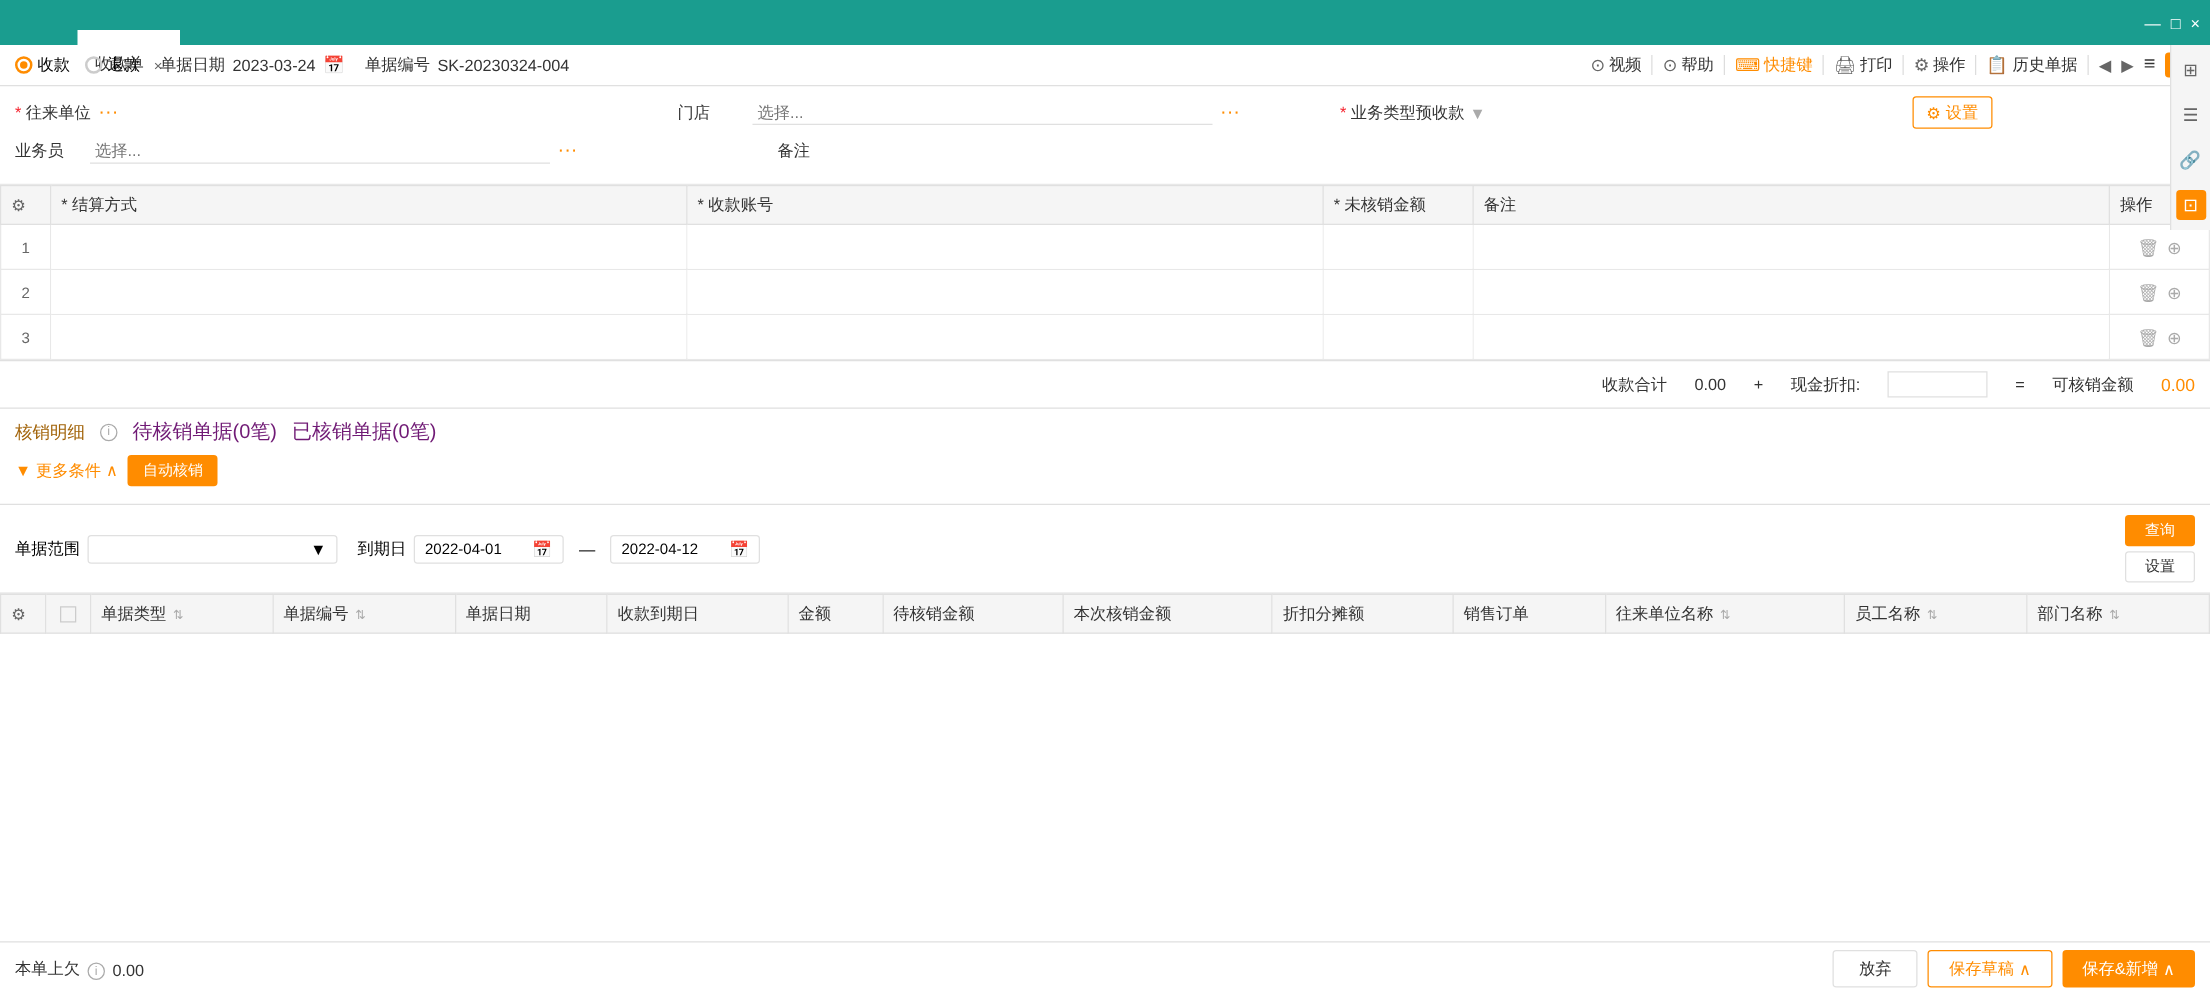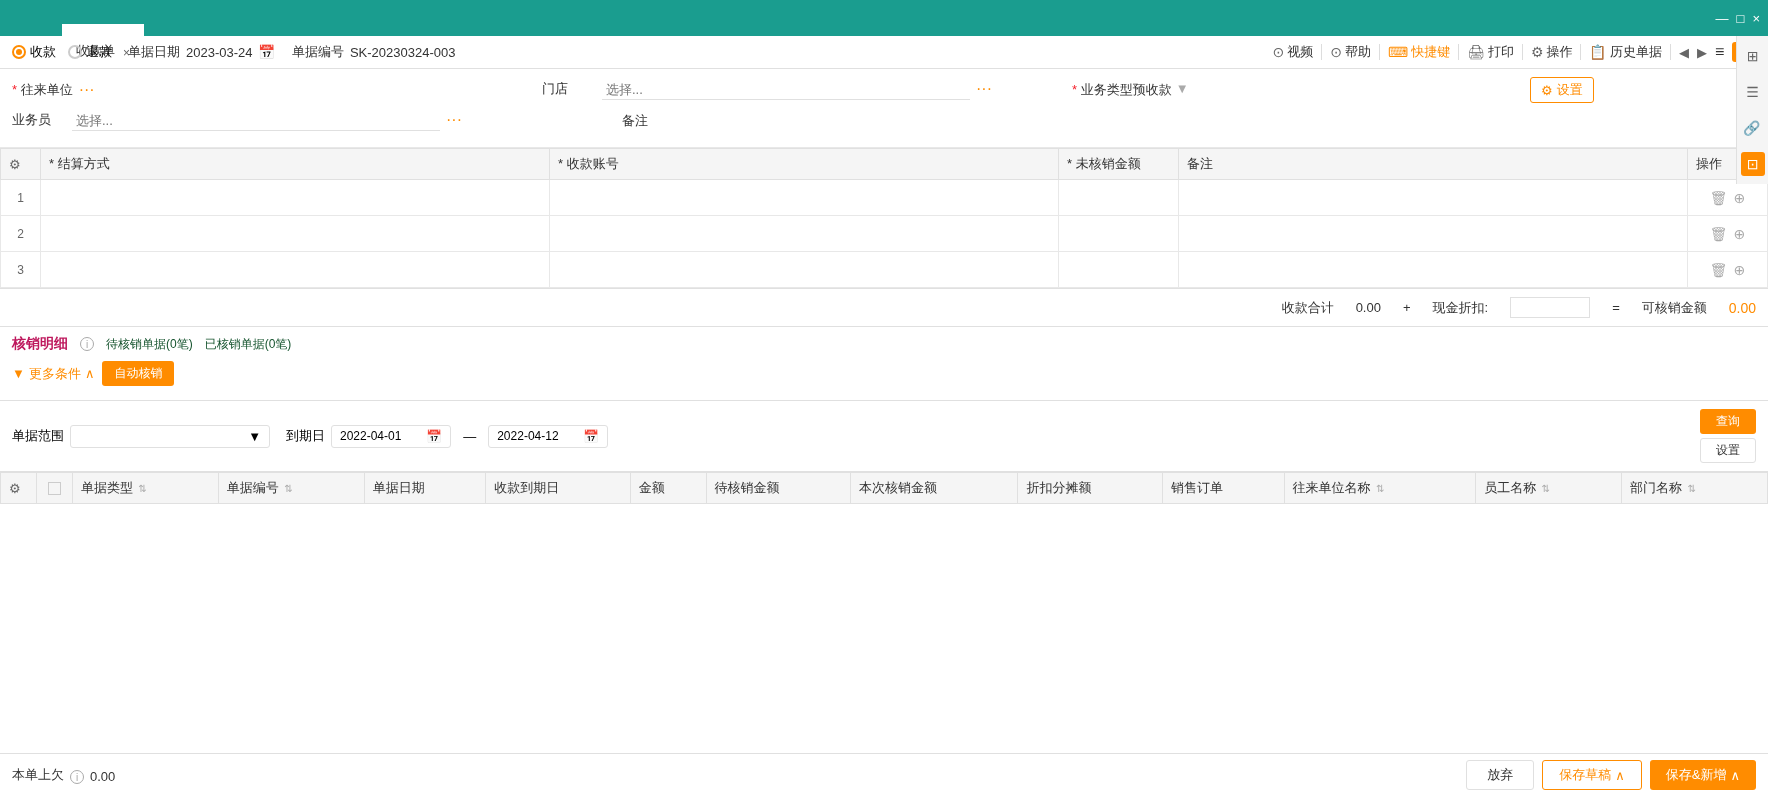--- a/index.html
+++ b/index.html
@@ -101,21 +101,21 @@
       border-bottom: 1px solid #e8e8e8;
     }
     .form-row {
       display: flex;
       align-items: center;
       margin-bottom: 8px;
       gap: 0;
     }
     .form-field {
       display: flex;
-      align-items: flex-start;
+      align-items: center;
       flex: 1;
     }
     .form-field-label {
       white-space: nowrap;
       color: #333;
       min-width: 60px;
     }
     .form-field-label.required::before {
       content: '* ';
       color: #f5222d;
@@ -221,39 +221,39 @@
       border-bottom: 1px solid #e0e0e0;
     }
     .verify-header {
       display: flex;
       align-items: center;
       gap: 12px;
       margin-bottom: 8px;
     }
     .verify-title {
       font-size: 14px;
-      font-weight: bold;
-      color: #be185d;
+      font-weight: normal;
+      color: #a16207;
     }
     .info-icon {
       display: inline-flex;
       align-items: center;
       justify-content: center;
       width: 14px;
       height: 14px;
       border-radius: 50%;
       border: 1px solid #aaa;
       color: #aaa;
       font-size: 10px;
       cursor: pointer;
     }
     .tab-link {
-      color: #14532d;
-      cursor: pointer;
-      font-size: 12px;
+      color: #701a75;
+      cursor: pointer;
+      font-size: 16px;
     }
     .verify-stats {
       display: flex;
       align-items: center;
       gap: 16px;
       margin-bottom: 8px;
     }
     .stat-item { color: #333; font-size: 12px; }
     .filter-bar {
       display: flex;
@@ -473,21 +473,21 @@
           <span>退款</span>
         </div>
       </div>
       <div class="field-group">
         <span class="field-label">单据日期</span>
         <span class="field-value">2023-03-24</span>
         <span class="calendar-icon">📅</span>
       </div>
       <div class="field-group">
         <span class="field-label">单据编号</span>
-        <span class="field-value">SK-20230324-003</span>
+        <span class="field-value">SK-20230324-004</span>
       </div>
       <div class="toolbar-right">
         <div class="toolbar-btn">
           <span class="icon">⊙</span>
           <span>视频</span>
         </div>
         <div class="divider-v"></div>
         <div class="toolbar-btn">
           <span class="icon">⊙</span>
           <span>帮助</span>

